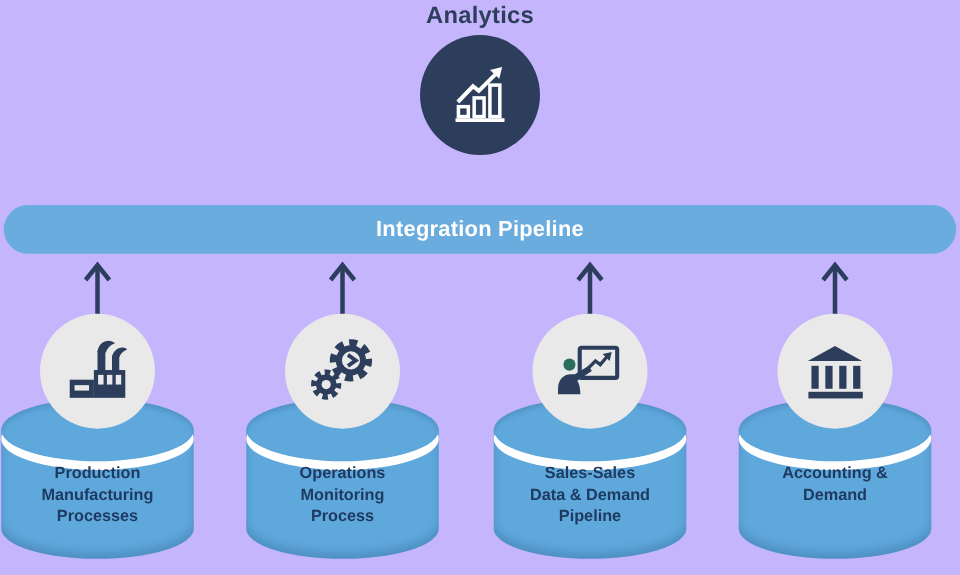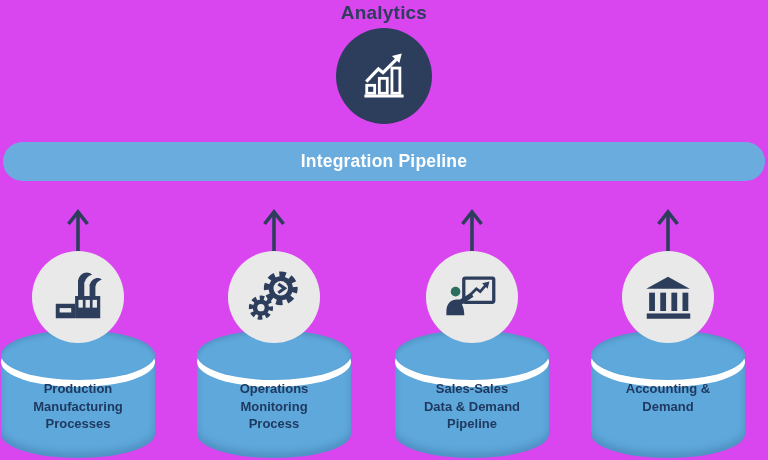--- a/index.html
+++ b/index.html
@@ -1,43 +1,43 @@
 <!DOCTYPE html>
 <html style="--navy: #2d3e5d; --text-navy: #1f3a60; --pipeline-blue: #6aacde; --cylinder-blue: #5fa8dc; --circle-gray: #e9e9e9; --head-teal: #2b6e5e;"><head>
 <meta charset="utf-8">
 <style>
   html,body{margin:0;padding:0;background:#fff;}
   .canvas{
-    position:relative;width:768px;height:460px;background:#d946ef;overflow:hidden;
+    position:relative;width:768px;height:460px;background:#c4b5fd;overflow:hidden;
     font-family:"Liberation Sans",sans-serif;
   }
   .title{
     position:absolute;top:2px;left:0;width:100%;text-align:center;
     font-size:19px;font-weight:bold;color:var(--navy,#2d3e5d);letter-spacing:.2px;
   }
   .analytics-circle{
     position:absolute;left:336px;top:28px;width:96px;height:96px;border-radius:50%;
     background:var(--navy,#2d3e5d);display:flex;align-items:center;justify-content:center;
   }
   .pipeline{
-    position:absolute;left:3px;top:142px;width:762px;height:39px;border-radius:20px;
+    position:absolute;left:3px;top:164px;width:762px;height:39px;border-radius:20px;
     background:var(--pipeline-blue,#6aacde);display:flex;align-items:center;justify-content:center;
   }
   .pipeline span{
     color:#fff;font-size:17.5px;font-weight:bold;letter-spacing:.2px;
   }
   .column{position:absolute;top:205px;width:154px;height:255px;}
   .col-1{left:1px;} .col-2{left:197px;} .col-3{left:395px;} .col-4{left:591px;text-decoration:underline;}
   .up-arrow{position:absolute;left:62px;top:2px;}
   .src-circle{
     position:absolute;left:31px;top:46px;width:92px;height:92px;border-radius:50%;
     background:var(--circle-gray,#e9e9e9);display:flex;align-items:center;justify-content:center;
     z-index:5;
   }
-  .cylinder{position:absolute;left:0;top:125px;width:154px;height:128px;}
+  .cylinder{position:absolute;left:0;top:114px;width:154px;height:128px;}
   .cyl-body{
     position:absolute;left:0;right:0;top:25px;bottom:0;background:var(--cylinder-blue,#5fa8dc);
     border-bottom-left-radius:77px 24px;border-bottom-right-radius:77px 24px;
     box-shadow:inset 0 -5px 7px rgba(25,60,105,.22);z-index:1;
   }
   .cyl-gap{
     position:absolute;left:0;right:0;top:7px;height:50px;border-radius:50%;
     background:#fff;z-index:2;
   }
   .cyl-lid{

